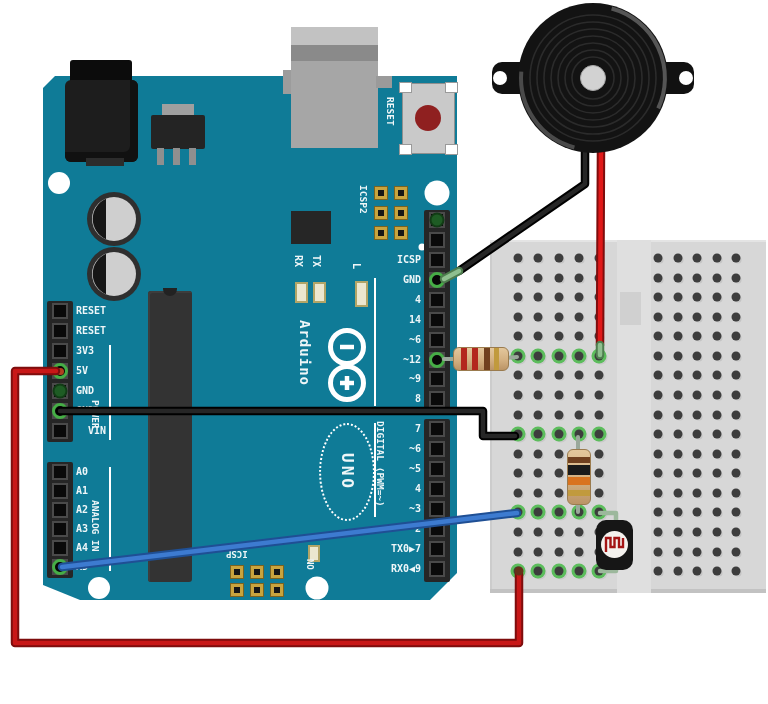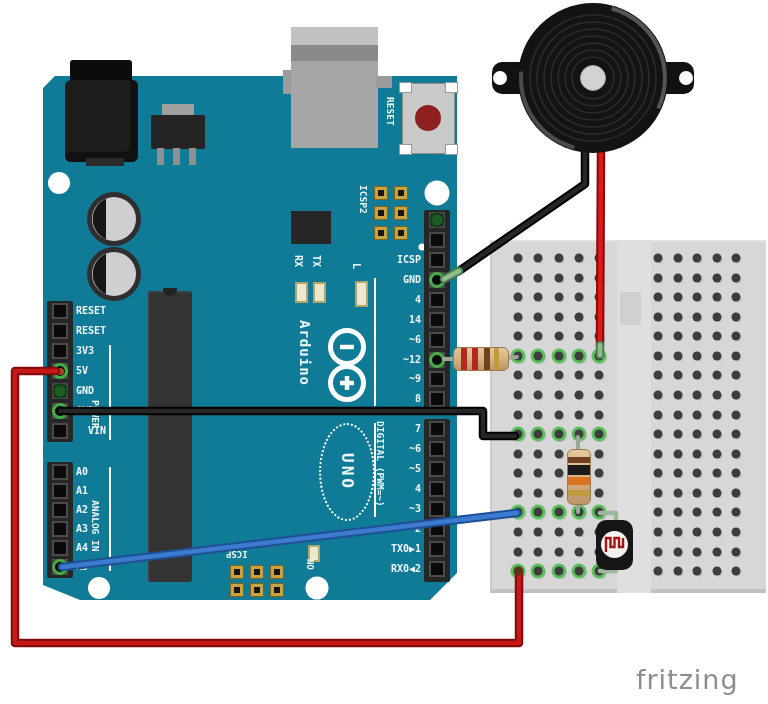--- a/index.html
+++ b/index.html
@@ -327,23 +327,23 @@
       <div class="plabel abs" style="top: 443px; right: 347px; text-align: right;">~6</div>
       <div class="pin abs" style="left: 437px; top: 469px;"></div>
       <div class="plabel abs" style="top: 463px; right: 347px; text-align: right;">~5</div>
       <div class="pin abs" style="left: 437px; top: 489px;"></div>
       <div class="plabel abs" style="top: 483px; right: 347px; text-align: right;">4</div>
       <div class="pin abs" style="left: 437px; top: 509px;"></div>
       <div class="plabel abs" style="top: 503px; right: 347px; text-align: right;">~3</div>
       <div class="pin abs" style="left: 437px; top: 529px;"></div>
       <div class="plabel abs" style="top: 523px; right: 347px; text-align: right;">2</div>
       <div class="pin abs" style="left: 437px; top: 549px;"></div>
-      <div class="plabel abs" style="top: 543px; right: 347px; text-align: right;">TX0▶1</div>
+      <div class="plabel abs" style="top: 543px; right: 347px; text-align: right;">TX0▶7</div>
       <div class="pin abs" style="left: 437px; top: 569px;"></div>
-      <div class="plabel abs" style="top: 563px; right: 347px; text-align: right;">RX0◀2</div>
+      <div class="plabel abs" style="top: 563px; right: 347px; text-align: right;">RX0◀9</div>
       <div class="strip abs" style="left: 47px; top: 301px; width: 26px; height: 141px;"></div>
       <div class="pin abs" style="left: 60px; top: 311px;"></div>
       <div class="plabel abs" style="top: 305px; left: 76px;">RESET</div>
       <div class="pin abs" style="left: 60px; top: 331px;"></div>
       <div class="plabel abs" style="top: 325px; left: 76px;">RESET</div>
       <div class="pin abs" style="left: 60px; top: 351px;"></div>
       <div class="plabel abs" style="top: 345px; left: 76px;">3V3</div>
       <div class="pin abs" style="left: 60px; top: 371px;"></div>
       <div class="plabel abs" style="top: 365px; left: 76px;">5V</div>
       <div class="pin abs" style="left: 60px; top: 391px;"></div>
@@ -436,21 +436,20 @@
       <circle cx="113" cy="78" r="42"></circle>
         <circle cx="113" cy="78" r="49"></circle>
         <circle cx="113" cy="78" r="56"></circle>
       <circle cx="113" cy="78" r="63"></circle>
     </g>
     <path d="M131.6 8.5 A72 72 0 0 1 178.2 108.4" stroke="#555" stroke-width="4" fill="none"></path>
     <path d="M94.4 147.5 A72 72 0 0 1 41.3 71.7" stroke="#4a4a4a" stroke-width="4" fill="none"></path>
     <circle cx="113" cy="78" r="12.5" fill="#d2d2d2" stroke="#a8a8a8" stroke-width="1"></circle>
   </svg>
 
-  <div id="fritzing" class="abs">fritzing</div>
 <div class="pad abs" style="left: 381px; top: 193px;"></div>
     <div class="pad abs" style="left: 401px; top: 193px;"></div>
     <div class="pad abs" style="left: 381px; top: 213px;"></div>
     <div class="pad abs" style="left: 401px; top: 213px;"></div>
     <div class="pad abs" style="left: 381px; top: 233px;"></div>
     <div class="pad abs" style="left: 401px; top: 233px;"></div>
     <div class="pad abs" style="left: 237px; top: 572px;"></div>
     <div class="pad abs" style="left: 257px; top: 572px;"></div>
     <div class="pad abs" style="left: 277px; top: 572px;"></div>
     <div class="pad abs" style="left: 237px; top: 590px;"></div>

